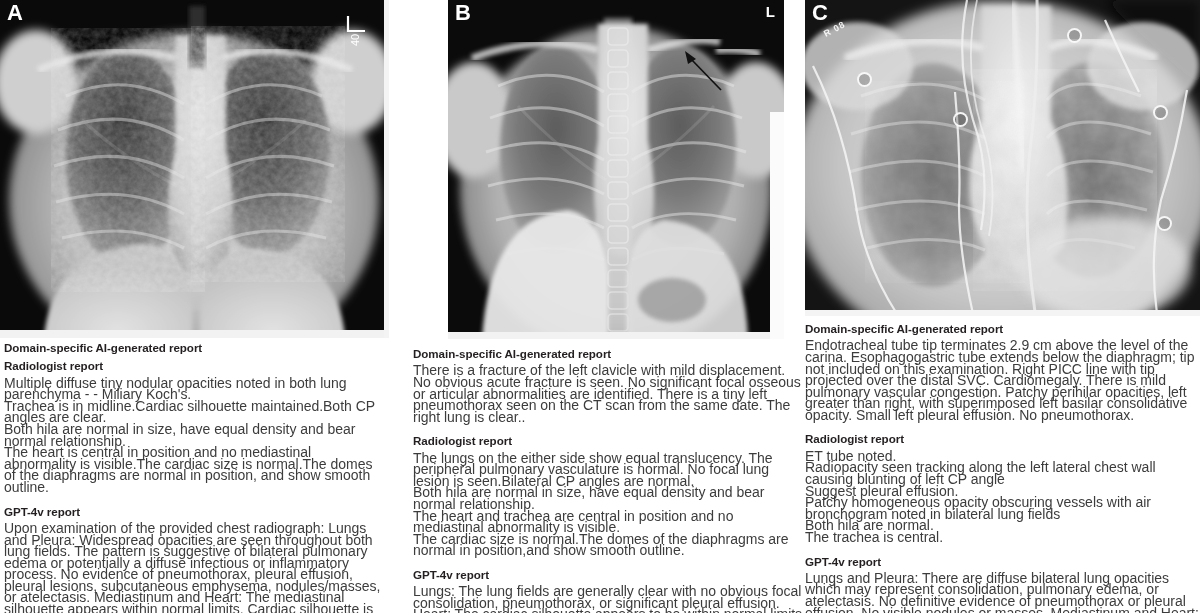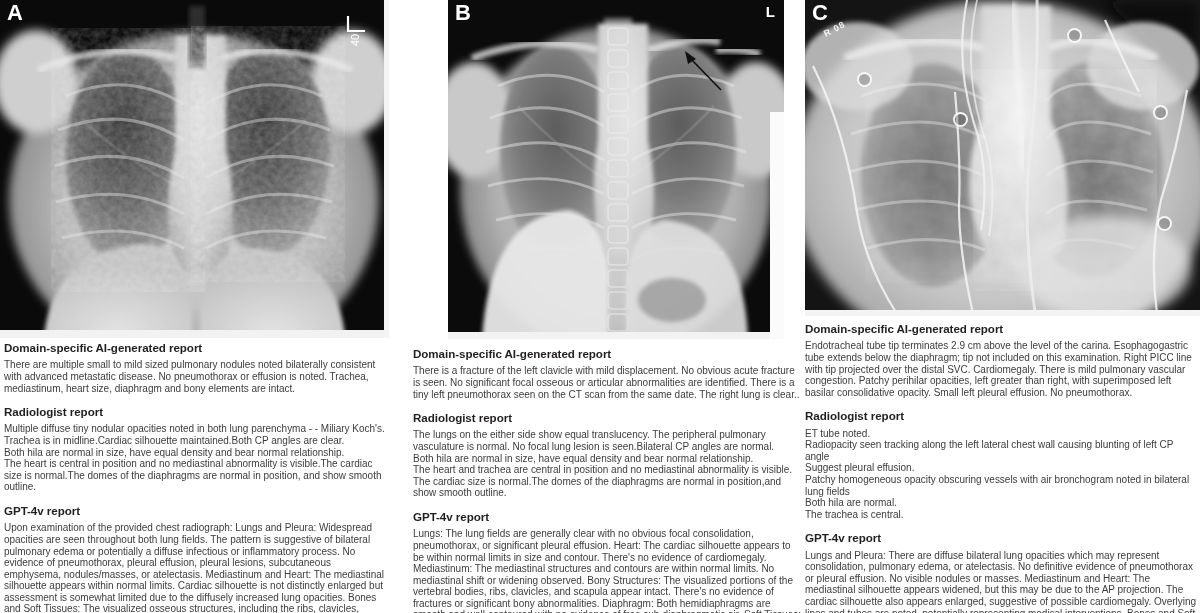--- a/index.html
+++ b/index.html
@@ -73,21 +73,21 @@
   }
   .rep-head {
     font-size: 11.6px;
     font-weight: bold;
     color: #231f20;
     margin: 0 12px 5px 0;
     letter-spacing: -0.05px;
     line-height: 1.15;
   }
   .rep-body {
-    font-size: 10px;
+    font-size: 14px;
     line-height: 11.6px;
     color: #3c3c3c;
     margin: 0 0 11px 0;
     white-space: pre-line;
     letter-spacing: -0.02px;
   }
   .rep-body:last-child { margin-bottom: 0; }
 
   
   #panel-a-xray { left: 0px;   top: 0px;  width: 389px; height: 338px; }
@@ -383,21 +383,20 @@
       
       <div style="position:absolute;left:18px;top:24px;z-index:41;transform:rotate(-28deg);
                   color:#ffffff;font-size:9px;font-weight:bold;letter-spacing:1px;opacity:0.9;">R&nbsp;08</div>
 
       <span class="panel-letter">C</span>
     </div>
   </div>
 
   <div class="reports" id="panel-a-reports">
     <h3 class="rep-head">Domain-specific AI-generated report</h3>
-    <p class="rep-body">There are multiple small to mild sized pulmonary nodules noted bilaterally consistent with advanced metastatic disease. No pneumothorax or effusion is noted. Trachea, mediastinum, heart size, diaphragm and bony elements are intact.</p>
     <h3 class="rep-head">Radiologist report</h3>
     <p class="rep-body">Multiple diffuse tiny nodular opacities noted in both lung parenchyma - - Miliary Koch's.
 Trachea is in midline.Cardiac silhouette maintained.Both CP angles are clear.
 Both hila are normal in size, have equal density and bear normal relationship.
 The heart is central in position and no mediastinal abnormality is visible.The cardiac size is normal.The domes of the diaphragms are normal in position, and show smooth outline.</p>
     <h3 class="rep-head">GPT-4v report</h3>
     <p class="rep-body">Upon examination of the provided chest radiograph: Lungs and Pleura: Widespread opacities are seen throughout both lung fields. The pattern is suggestive of bilateral pulmonary edema or potentially a diffuse infectious or inflammatory process. No evidence of pneumothorax, pleural effusion, pleural lesions, subcutaneous emphysema, nodules/masses, or atelectasis. Mediastinum and Heart: The mediastinal silhouette appears within normal limits. Cardiac silhouette is not distinctly enlarged but assessment is somewhat limited due to the diffusely increased lung opacities. Bones and Soft Tissues: The visualized osseous structures, including the ribs, clavicles, scapulae, and spine, appear intact with no evidence of fractures.
 No obvious signs of hyperinflation in the lung fields. Gastrointestinal: No evidence of pneumoperitoneum.</p>
   </div>
 

